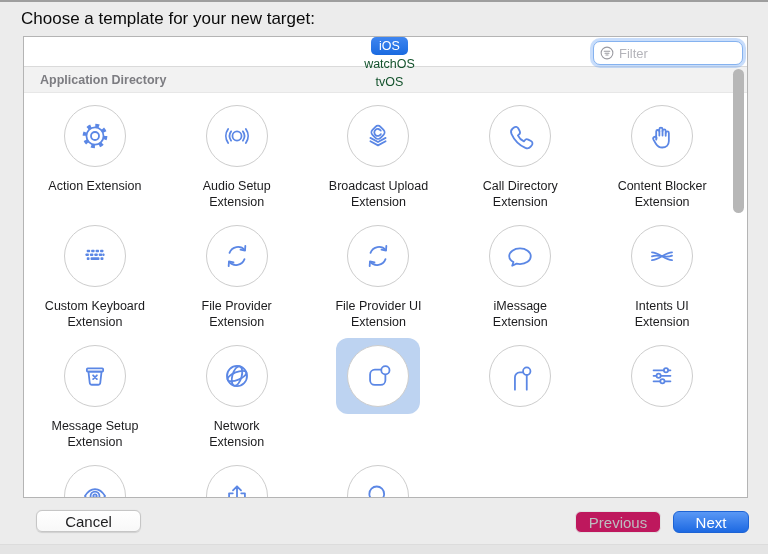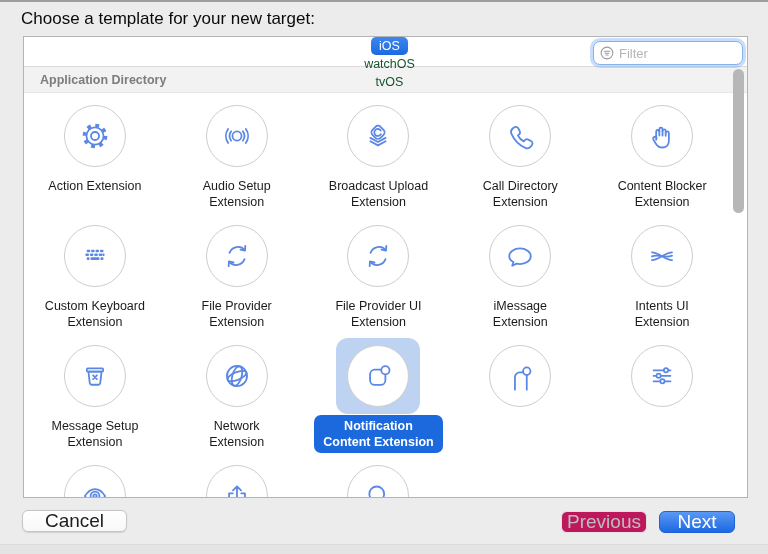--- a/index.html
+++ b/index.html
@@ -81,22 +81,22 @@
   }
 
   
   .scrollbar-thumb {
     position:absolute; right:3px; top:32px; width:11px; height:144px;
     background:#b7b7b7; border-radius:6px;
   }
 
   
   .btn {
-    position:absolute; height:22px; border-radius:6px; font-size:19px;
-    display:flex; align-items:center; justify-content:center; cursor:default;
+    position:absolute; height:22px; border-radius:6px; font-size:15px;
+    display:flex; align-items:center; justify-content:center; cursor:default;margin-left:14px;
   }
   .btn-cancel {
     left:22px; top:510px; width:105px; background:linear-gradient(#ffffff,#f8f8f8);
     border:1px solid #c6c6c6; box-shadow:0 0.5px 1px rgba(0,0,0,.12); color:#1d1d1f;
   }
   .btn-previous {
     left:561px; top:511px; width:86px; background:#be185d;
     border:1px solid #e2e2e2; color:#bdbdc0;
   }
   .btn-next {
@@ -295,22 +295,20 @@
       </div>
 
       <div class="cell selected">
         <div class="icon-area-bg"></div>
         <div class="circle">
             <svg viewBox="0 0 36 36">
           <rect x="10.5" y="12" width="14.5" height="14.5" rx="4.5"></rect>
           <circle cx="25" cy="12.6" r="3.9" fill="#ffffff"></circle>
         </svg>
           </div>
-        <div class="cell-label">Notification
-Content Extension</div>
       </div>
 
       <div class="cell">
         <div class="circle">
             <svg viewBox="0 0 36 36">
           <path d="M13.2 31 V19.2 a4.6 4.6 0 0 1 4.6-4.6 h3"></path>
           <circle cx="24.4" cy="13.4" r="3.5"></circle>
           <path d="M24.4 17.2 V31"></path>
         </svg>
           </div>

